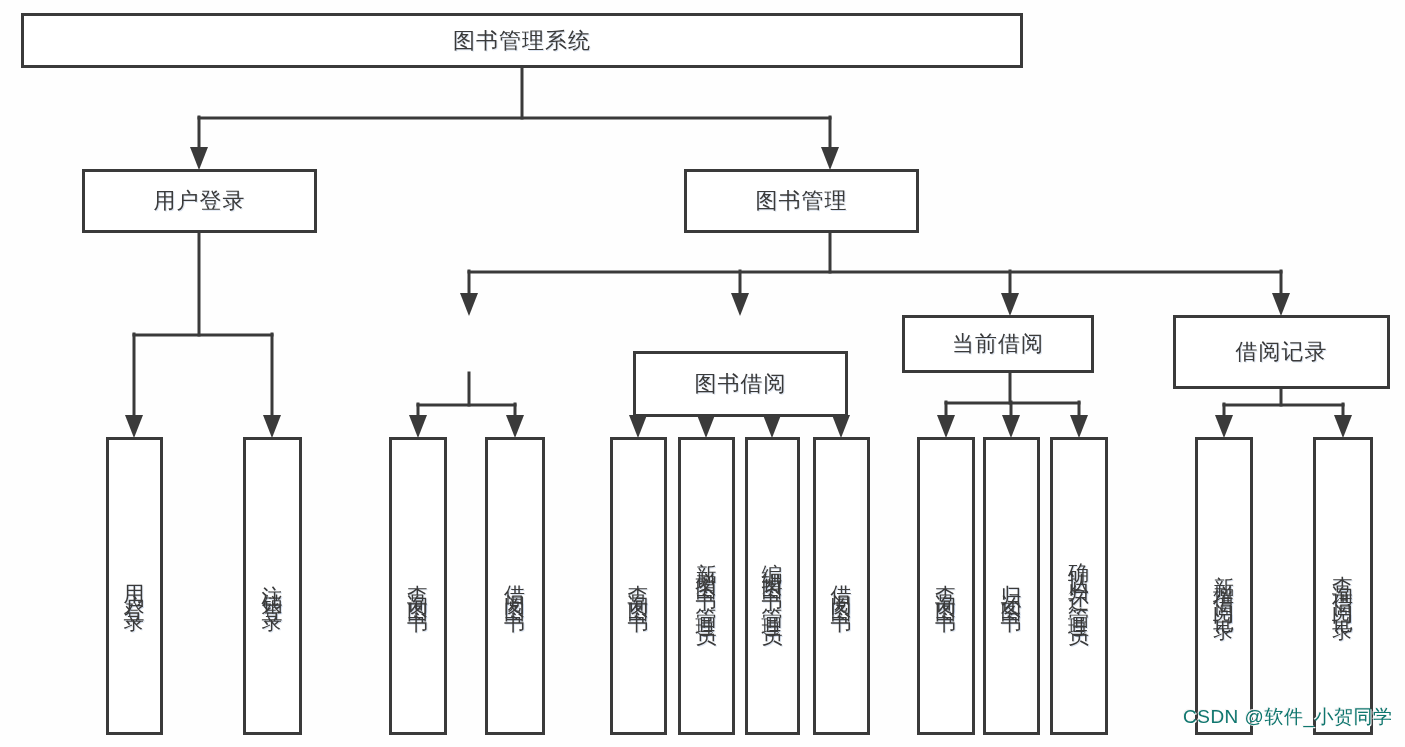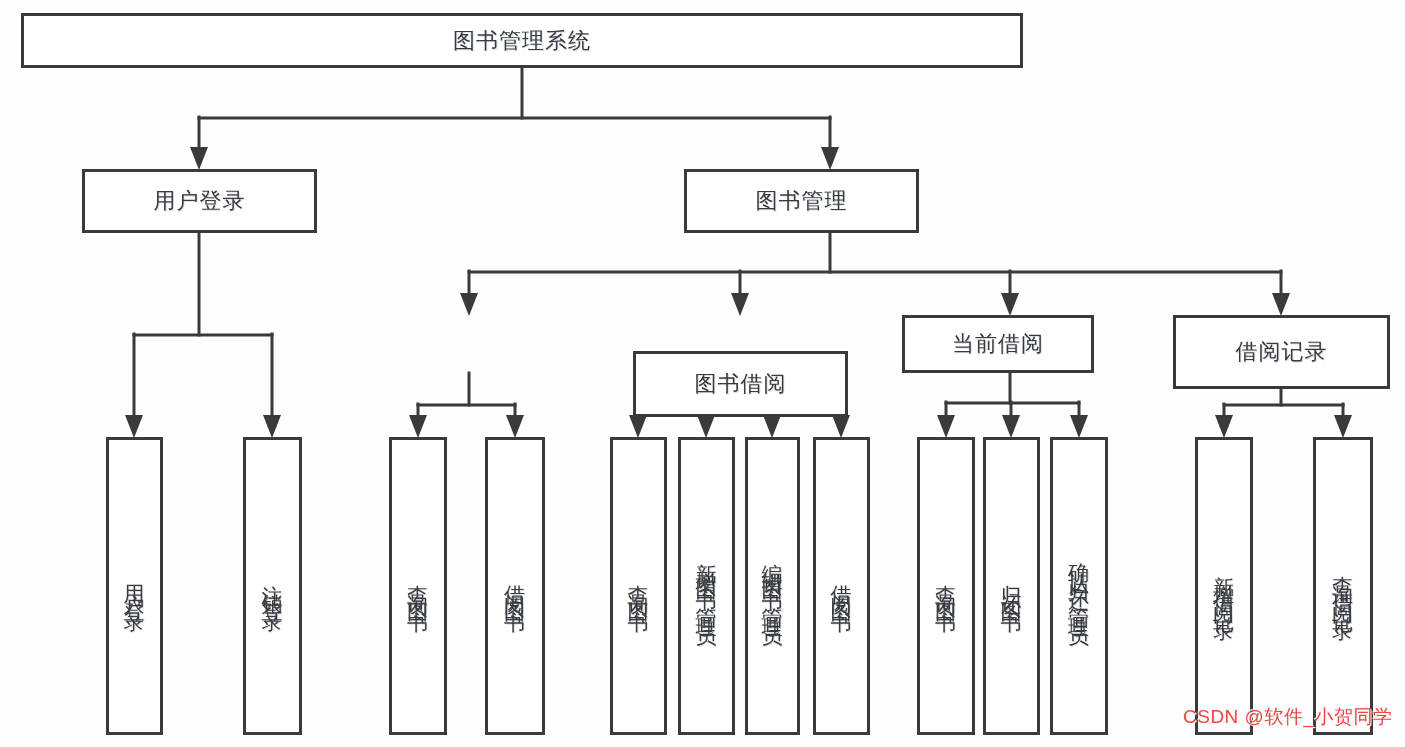--- a/index.html
+++ b/index.html
@@ -42,21 +42,21 @@
     letter-spacing: 9px;
     line-height: 1;
     text-shadow: 1px 1px 0 rgba(120,150,200,0.25);
   }
   .watermark {
     position: absolute;
     left: 1183px;
     top: 704px;
     width: 215px;
     font-size: 19px;
-    color: #ef4444;
+    color: #0f766e;
     text-shadow: 1px 1px 0 #ffffff, -1px -1px 0 #f2f2f2;
     white-space: nowrap;
     letter-spacing: 0.5px;
   }
 </style>
 </head>
 <body>
 
 <div id="stage">
 

